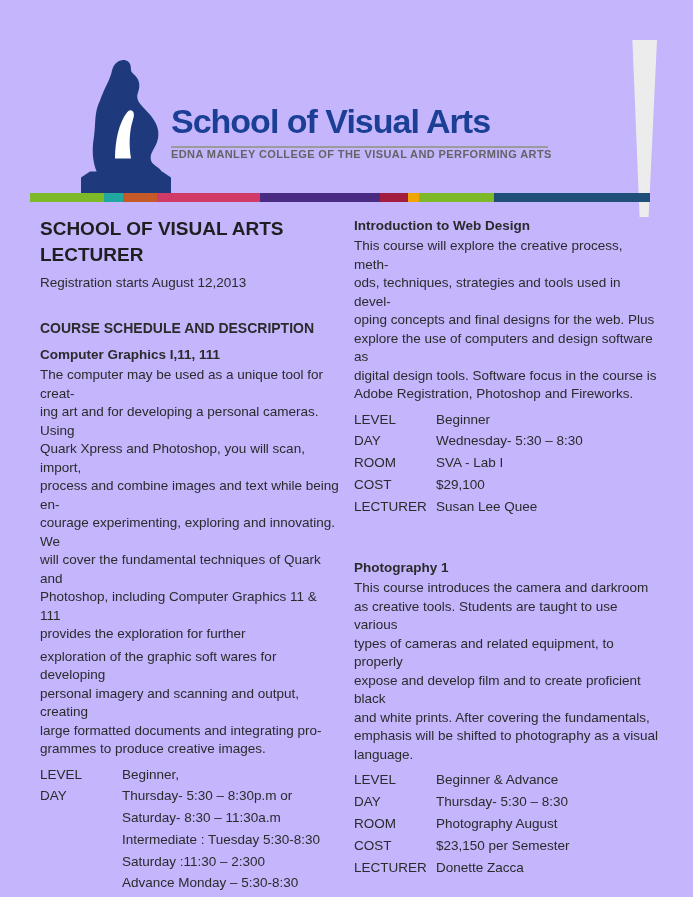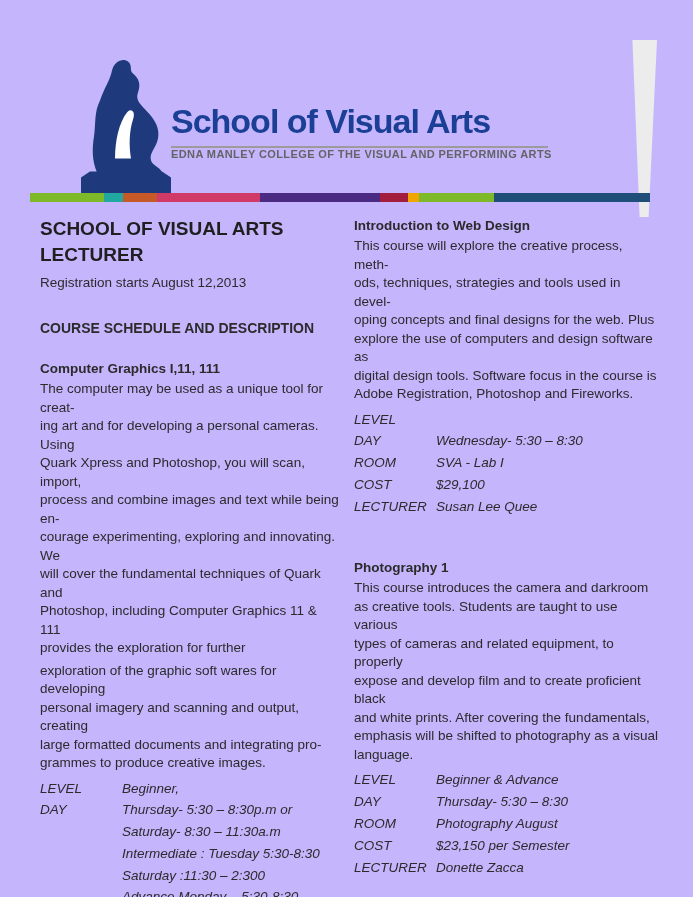--- a/index.html
+++ b/index.html
@@ -29,25 +29,25 @@
   
   .stripe { position:absolute; top:193px; left:30px; width:620px; height:9px; display:flex; }
   .stripe span { display:block; height:100%; }
   
   .content { position:absolute; top:216px; left:40px; width:620px; display:flex; gap:14px; }
   .col-left  { width:300px; }
   .col-right { width:306px; }
   .page-title { font-size:19px; font-weight:bold; line-height:26px; color:#1f1f1f; }
   .reg-note { font-size:13.5px; margin-top:7px; }
   .section-heading { font-size:14px; font-weight:bold; margin-top:30px; }
-  .course-name { font-size:13.5px; font-weight:bold; margin-top:25px; }
+  .course-name { font-size:13.5px; font-weight:bold; margin-top:11px; }
   .col-right .course-name.first { margin-top:2px; }
   .course-name.gap { margin-top:43px; }
   .course-para { font-size:13.5px; line-height:18.5px; margin-top:4px; }
-  .schedule { margin-top:5px;font-style:italic; }
+  .schedule { margin-top:5px; }
   .sched-row { display:flex; font-size:13.5px; line-height:21.8px; }
   .sched-label { width:82px; flex:0 0 82px; }
   .sched-value { flex:1; }
 </style>
 </head>
 <body>
 
 <div class="page">
 
   <div class="header">
@@ -147,20 +147,23 @@
           <div>This course will explore the creative process, meth-</div>
           <div>ods, techniques, strategies and tools used in devel-</div>
           <div>oping concepts and final designs for the web.  Plus</div>
           <div>explore the use of computers and design software as</div>
           <div>digital design tools. Software focus in the course is</div>
           <div>Adobe Registration, Photoshop and Fireworks.</div>
         </div>
       <div class="schedule">
         <div class="sched-row">
           <div class="sched-label">LEVEL</div>
+          <div class="sched-value">
+              <div>Beginner</div>
+            </div>
         </div>
         <div class="sched-row">
           <div class="sched-label">DAY</div>
           <div class="sched-value">
               <div>Wednesday- 5:30 – 8:30</div>
             </div>
         </div>
         <div class="sched-row">
           <div class="sched-label">ROOM</div>
           <div class="sched-value">

